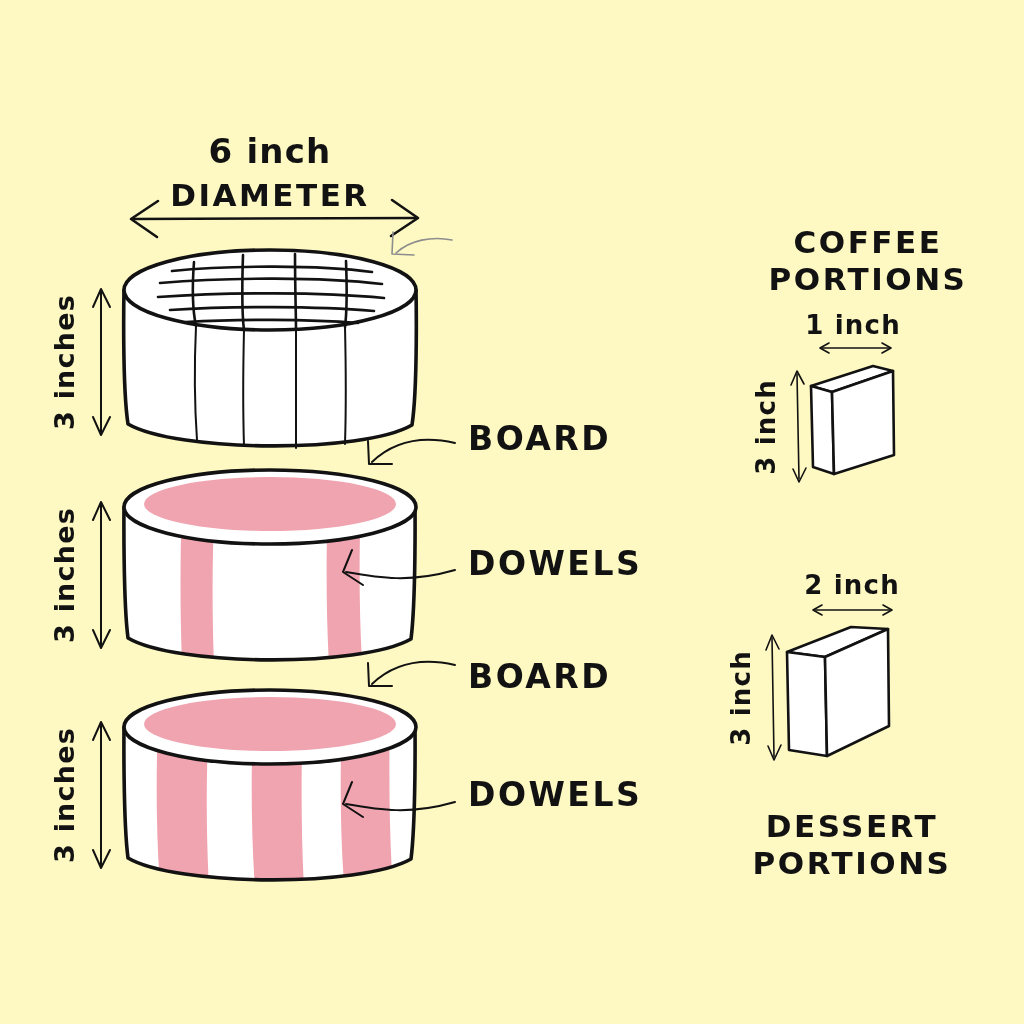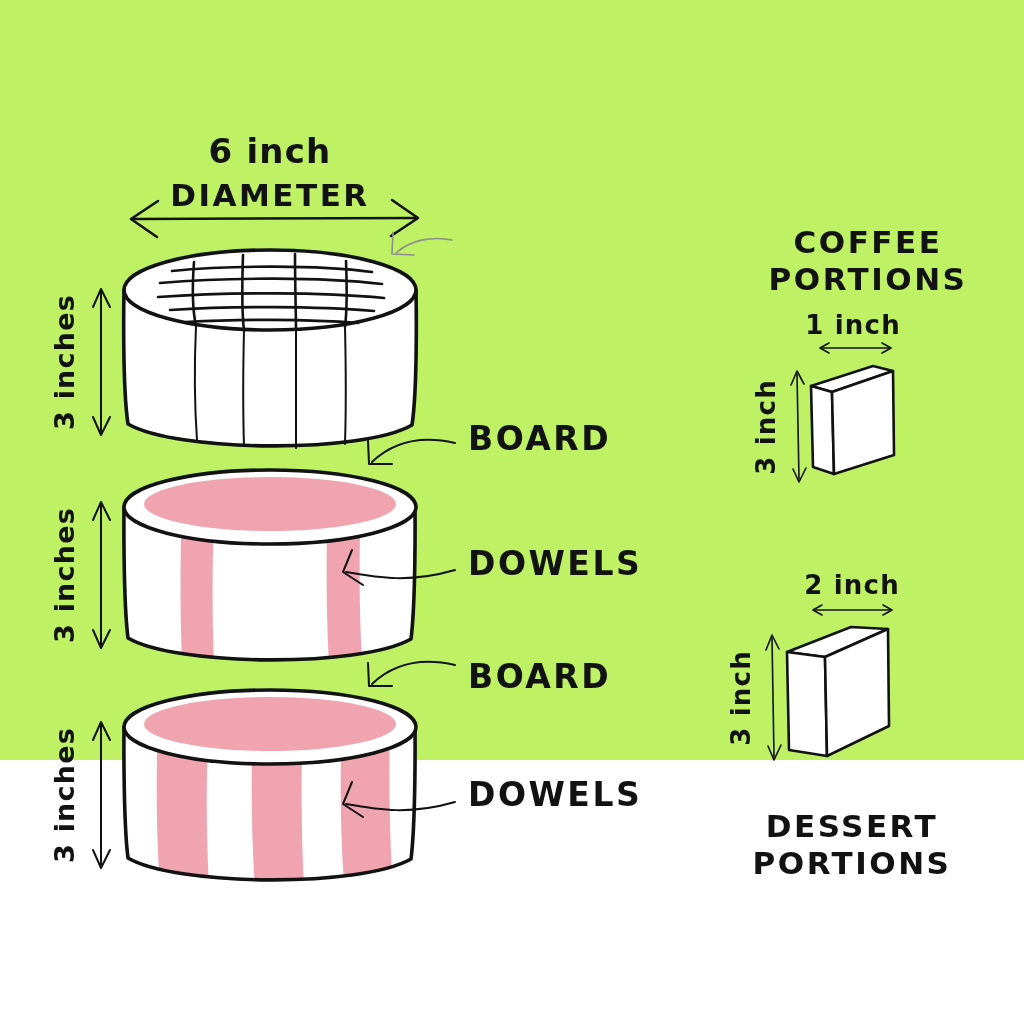--- a/index.html
+++ b/index.html
@@ -10,22 +10,22 @@
   }
   body {
     width: 1024px;
     height: 1024px;
     overflow: hidden;
     font-family: "DejaVu Sans", sans-serif;
   }
   #stage {
     position: relative;
     width: 1024px;
-    height: 760px;
-    background: #bef264;
+    height: 1024px;
+    background: #fef9c3;
   }
   #stage svg {
     position: absolute;
     top: 0;
     left: 0;
     width: 1024px;
     height: 1024px;
   }
   .hand-text {
     font-family: "DejaVu Sans", sans-serif;

